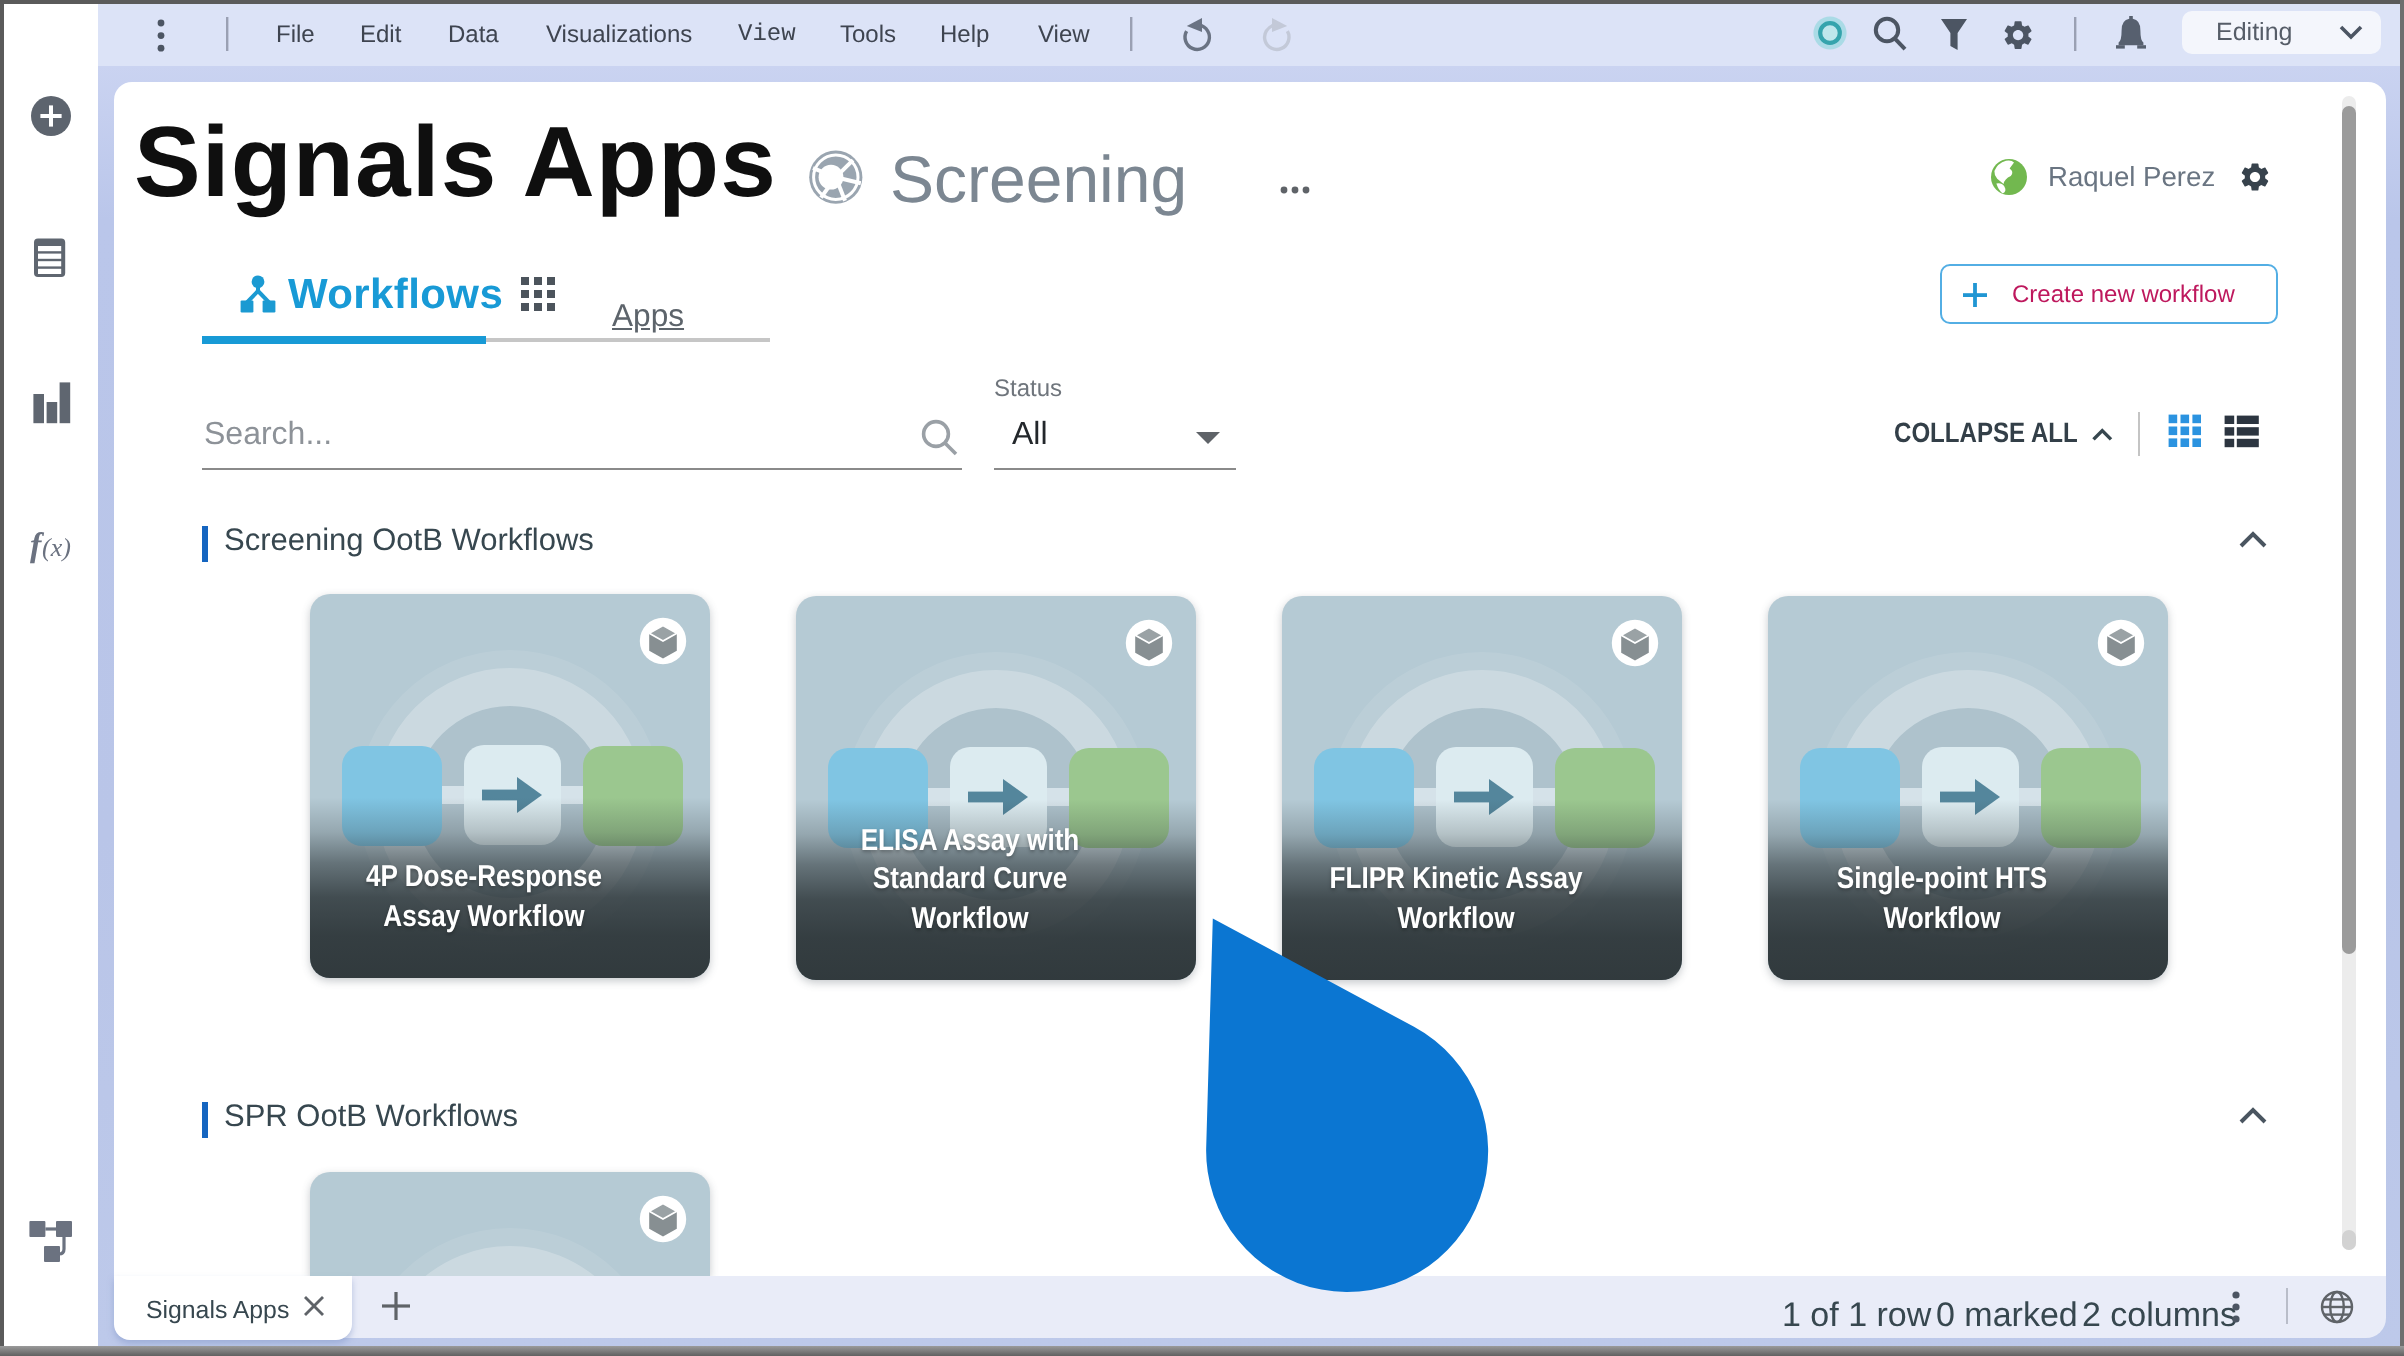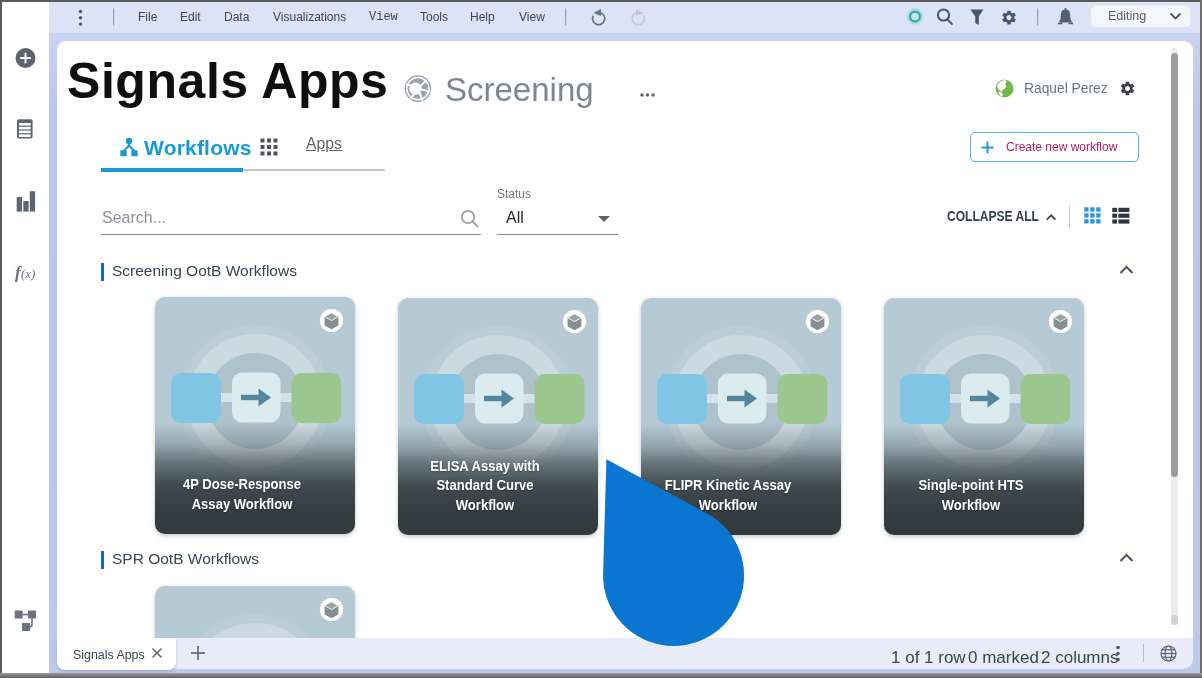--- a/index.html
+++ b/index.html
@@ -28,34 +28,34 @@
   #sb-thumb { left:1171px; top:53px; width:7px; height:424px; background:#9b9b9b; border-radius:4px; z-index:8; }
   
   #title { left:67px; top:51.5px; font-size:50px; font-weight:bold; color:#0f0f0f; letter-spacing:0.55px; z-index:3; }
   #subtitle { left:445px; top:71px; font-size:33px; color:#7c8792; z-index:3; }
   #dots3 { left:640px; top:92px; z-index:3; }
   #username { left:1024px; top:81px; font-size:13.8px; color:#6a7582; z-index:3; }
   
   #tabstrip { left:101px; top:130px; width:284px; height:41px; border-bottom:2px solid #c6c6c6; z-index:3; }
   #tabblue { left:101px; top:168px; width:142px; height:3.5px; background:#189ad6; z-index:4; }
   #wf-label { left:144px; top:136px; font-size:21px; font-weight:bold; color:#189ad6; z-index:3; letter-spacing:0.2px;}
-  #apps-label { left:306px; top:135px; font-size:15.8px; color:#5d646b; z-index:3;text-decoration:underline; }
+  #apps-label { left:306px; top:150px; font-size:15.8px; color:#5d646b; z-index:3;text-decoration:underline; }
   
   #search-ph { left:102px; top:209px; font-size:16px; color:#8d9298; z-index:3; }
   #search-line { left:101px; top:234px; width:380px; height:1px; background:#8a8a8a; z-index:3; }
   #status-label { left:497px; top:187px; font-size:12px; color:#6f757c; z-index:3; }
   #status-all { left:506px; top:209px; font-size:16px; color:#23272b; z-index:3; }
   #status-line { left:497px; top:234px; width:121px; height:1px; background:#8a8a8a; z-index:3; }
   #status-caret { left:598px; top:215.5px; width:0; height:0; border-left:6px solid transparent; border-right:6px solid transparent; border-top:6px solid #5f6368; z-index:3; }
   #collapse { left:947px; top:208px; font-size:14px; font-weight:bold; color:#333f48; z-index:3; transform:scaleX(0.86); transform-origin:0 0; }
   
   .secbar { width:3px; height:18px; background:#1565c0; z-index:3; }
   .sechdr { font-size:15.5px; color:#37474f; z-index:3; }
   
-  .card { position:absolute; width:200px; height:237px; border-radius:10px; overflow:hidden; background:#b5cad4; z-index:3; box-shadow:0 1.5px 4px rgba(70,80,90,0.3); }
+  .card { position:absolute; width:200px; height:192px; border-radius:10px; overflow:hidden; background:#b5cad4; z-index:3; box-shadow:0 1.5px 4px rgba(70,80,90,0.3); }
   .card svg { position:absolute; left:0; top:0; }
   .card .shade { position:absolute; left:0; top:0; width:100%; height:100%;
     background:linear-gradient(180deg, rgba(36,44,47,0) 53%, rgba(36,44,47,0.22) 62%, rgba(36,44,47,0.55) 70%, rgba(37,45,48,0.80) 79%, rgba(40,48,51,0.91) 89%, rgba(42,50,53,0.95) 100%); }
   .card .cap { position:absolute; left:-13px; bottom:21px; width:100%; text-align:center; color:#ffffff; font-size:15.1px; font-weight:bold; line-height:19.3px; text-shadow:0 1px 2px rgba(0,0,0,0.3); transform:scaleX(0.865); }
   
   .stat { position:absolute; top:648px; font-size:17px; color:#37474f; z-index:7; }
   #tabname { left:73px; top:647.5px; font-size:12.4px; color:#37474f; z-index:7; position:absolute; }
 </style>
 </head>
 <body>

